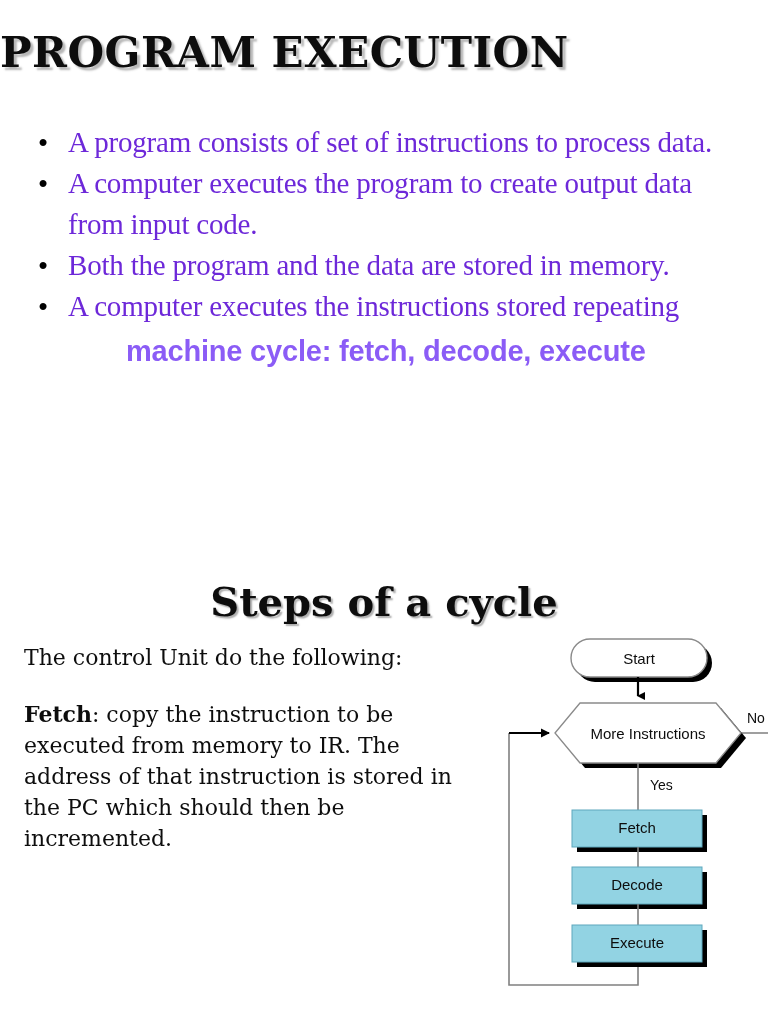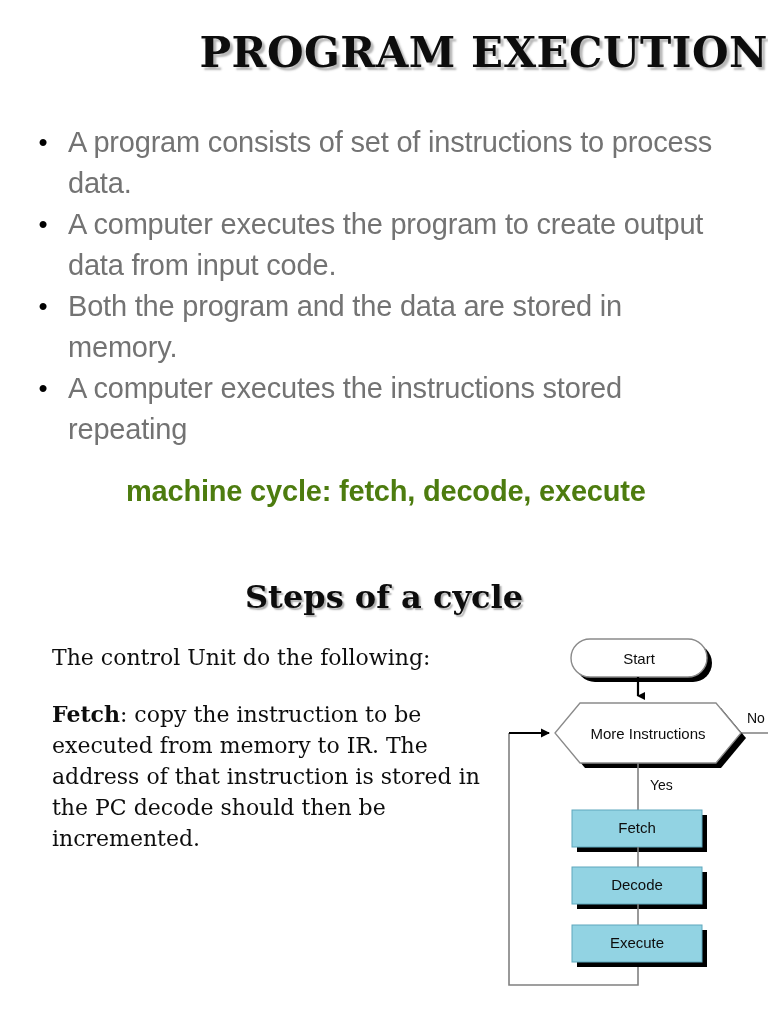--- a/index.html
+++ b/index.html
@@ -15,21 +15,21 @@
     font-family: "Liberation Sans", sans-serif;
     color: #000000;
   }
 
   
   .slide-title {
     position: absolute;
     left: 0;
     top: 28px;
     width: 768px;
-    text-align: right;
+    text-align: left;
     font-family: "DejaVu Serif", serif;
     font-weight: bold;
     font-size: 42px;
     letter-spacing: 0.5px;
     color: #0d0d0d;
     text-shadow: 3px 3px 2px rgba(170,170,170,0.85);
     white-space: nowrap;
   }
 
   
@@ -47,63 +47,62 @@
   .bullet-dot {
     width: 50px;
     flex: 0 0 50px;
     font-size: 26px;
     line-height: 41px;
     text-align: center;
     color: #000;
   }
   .bullet-text {
     flex: 1 1 auto;
-    font-family: Liberation Sans, sans-serif;
+    font-family: Liberation Serif, serif;
     font-size: 29px;
     line-height: 41px;
-    color: #737373;
+    color: #6d28d9;
     letter-spacing: -0.2px;
   }
   .sub-line {
     font-family: "Liberation Sans", sans-serif;
     font-size: 29px;
     line-height: 41px;
     font-weight: bold;
-    color: #4d7c0f;
+    color: #8b5cf6;
     margin-left: 108px;
-    margin-top: 21px;
+    margin-top: 4px;
     letter-spacing: -0.2px;
   }
 
   
   .section-heading {
     position: absolute;
     left: 0;
     top: 578px;
     width: 768px;
     text-align: center;
     font-family: "DejaVu Serif", serif;
     font-weight: bold;
-    font-size: 32px;
+    font-size: 40px;
     color: #0d0d0d;
     text-shadow: 2px 2px 1.5px rgba(160,160,160,0.85);
     white-space: nowrap;
   }
 
   
   .text-column {
     position: absolute;
     left: 24px;
     top: 642px;
     width: 430px;
     font-family: "DejaVu Serif", serif;
     font-size: 22px;
     line-height: 31px;
     color: #0d0d0d;
-    margin-left: 28px;
   }
   .text-column p {
     margin: 0 0 26px 0;
   }
   .text-column p:last-child { margin-bottom: 0; }
   .lead-word { font-weight: bold; }
 
   
   .flowchart {
     position: absolute;
@@ -152,21 +151,21 @@
   </div>
 
   <div class="sub-line">machine cycle: fetch, decode, execute</div>
 </div>
 
 <div class="section-heading">Steps of a cycle</div>
 
 <div class="text-column">
   <p>The control Unit do the following:</p>
   <p>
-    <span class="lead-word">Fetch</span><span>: copy the instruction to be executed from memory to IR. The address of that instruction is stored in the PC decode should then be incremented.</span>
+    <span class="lead-word">Fetch</span><span>: copy the instruction to be executed from memory to IR. The address of that instruction is stored in the PC which should then be incremented.</span>
   </p>
 </div>
 
 <div class="flowchart">
   <svg width="298" height="404" viewBox="0 0 298 404" xmlns="http://www.w3.org/2000/svg">
     <defs>
       <marker id="arrowDown" markerWidth="10" markerHeight="10" refX="5" refY="8" orient="auto" markerUnits="userSpaceOnUse">
         <path d="M1,1 L9,1 L5,9 Z" fill="#000000"></path>
       </marker>
       <marker id="arrowRight" markerWidth="11" markerHeight="11" refX="9" refY="5.5" orient="auto" markerUnits="userSpaceOnUse">

